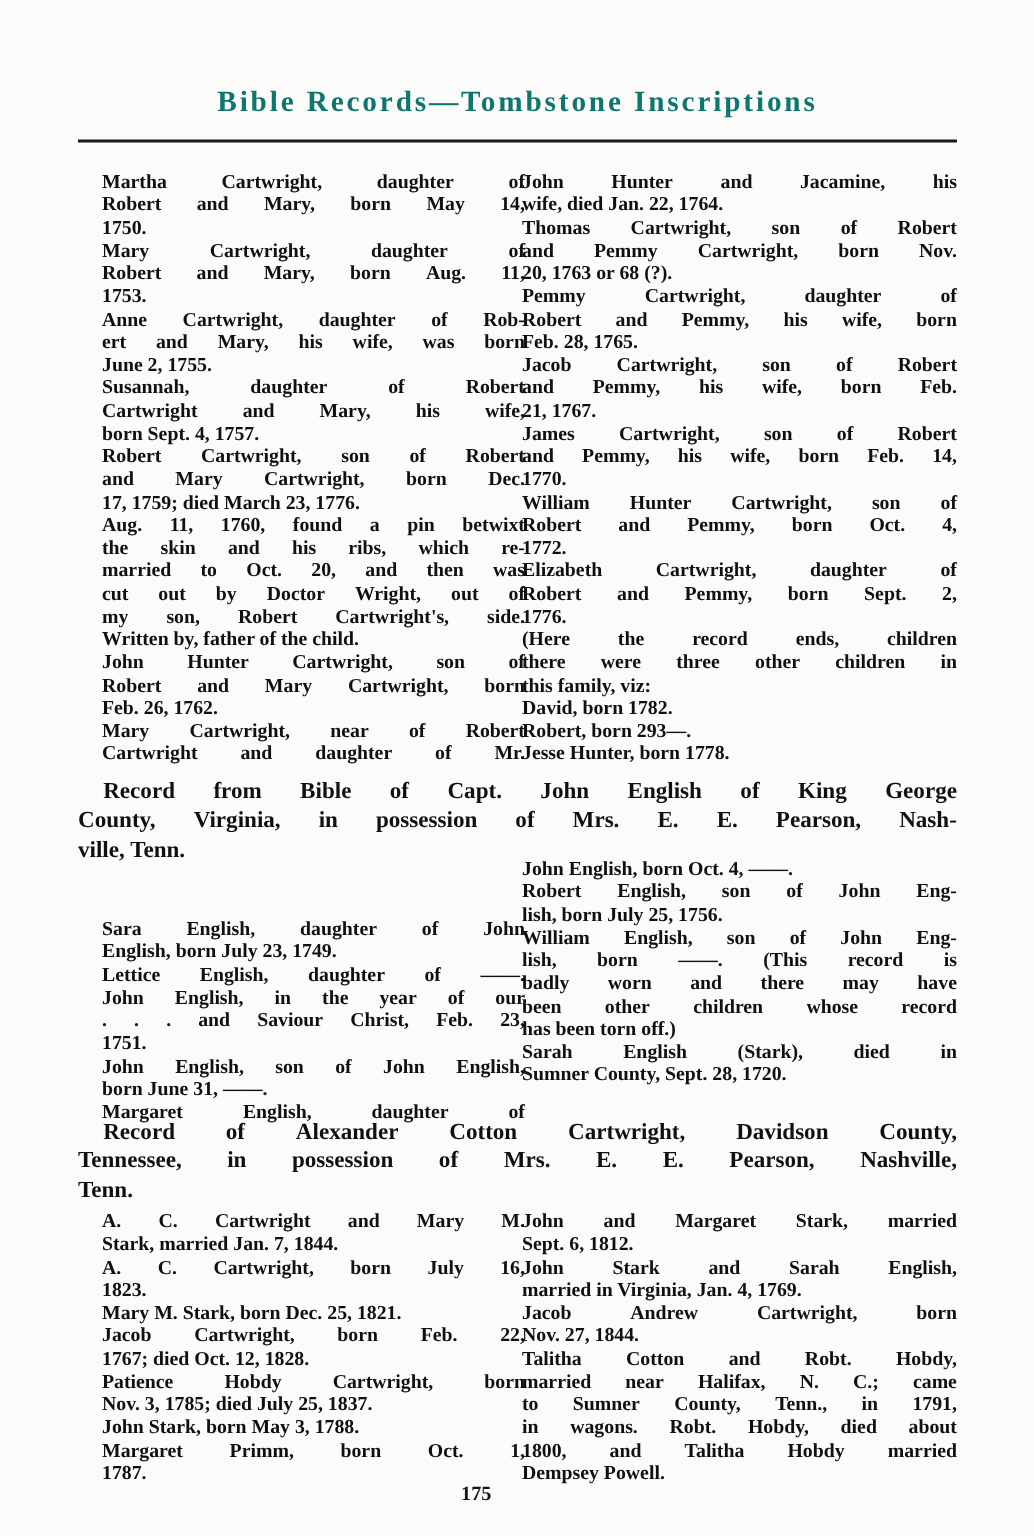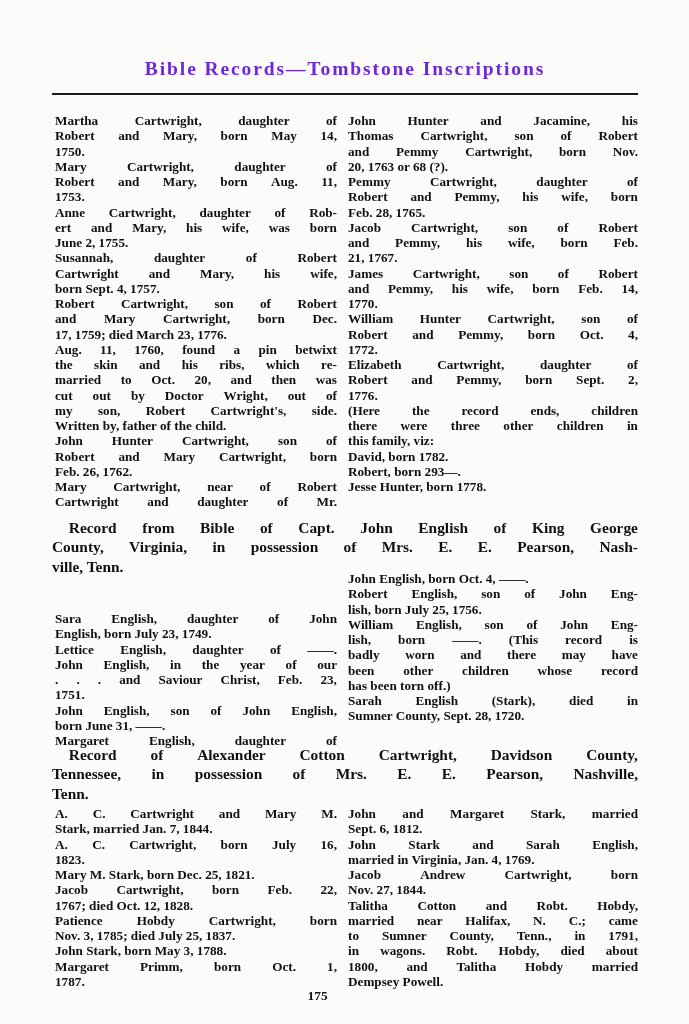--- a/index.html
+++ b/index.html
@@ -30,40 +30,40 @@
   .running-head {
     position: absolute;
     left: 52px;
     top: 58px;
     width: 586px;
     text-align: center;
     font-size: 19.5px;
     font-weight: 700;
     letter-spacing: 1.9px;
     white-space: nowrap;
-    color: #6d28d9;
+    color: #0f766e;
   }
   .head-rule {
     position: absolute;
     left: 52px;
     top: 93px;
     width: 586px;
     height: 2px;
     background: #1a1a1a;
   }
 
   
   .col-block {
     position: absolute;
     font-size: 13.2px;
     line-height: 15.25px;
     font-weight: 700;
     color: #101010;
   }
-  .col-left  { left: 55px;  width: 282px; }
+  .col-left  { left: 68px;  width: 282px; }
   .col-right { left: 348px; width: 290px; }
 
   .line {
     display: block;
     white-space: pre;
   }
   
   .line.j {
     display: flex;
     justify-content: space-between;
@@ -256,20 +256,21 @@
     </div>
 
   <div class="col-block col-right" style="top:113px;">
       <div class="line j">
         <span>John</span>
         <span>Hunter</span>
         <span>and</span>
         <span>Jacamine,</span>
         <span>his</span>
       </div>
+      <div class="line">wife, died Jan. 22, 1764.</div>
       <div class="line j">
         <span>Thomas</span>
         <span>Cartwright,</span>
         <span>son</span>
         <span>of</span>
         <span>Robert</span>
       </div>
       <div class="line j">
         <span>and</span>
         <span>Pemmy</span>

